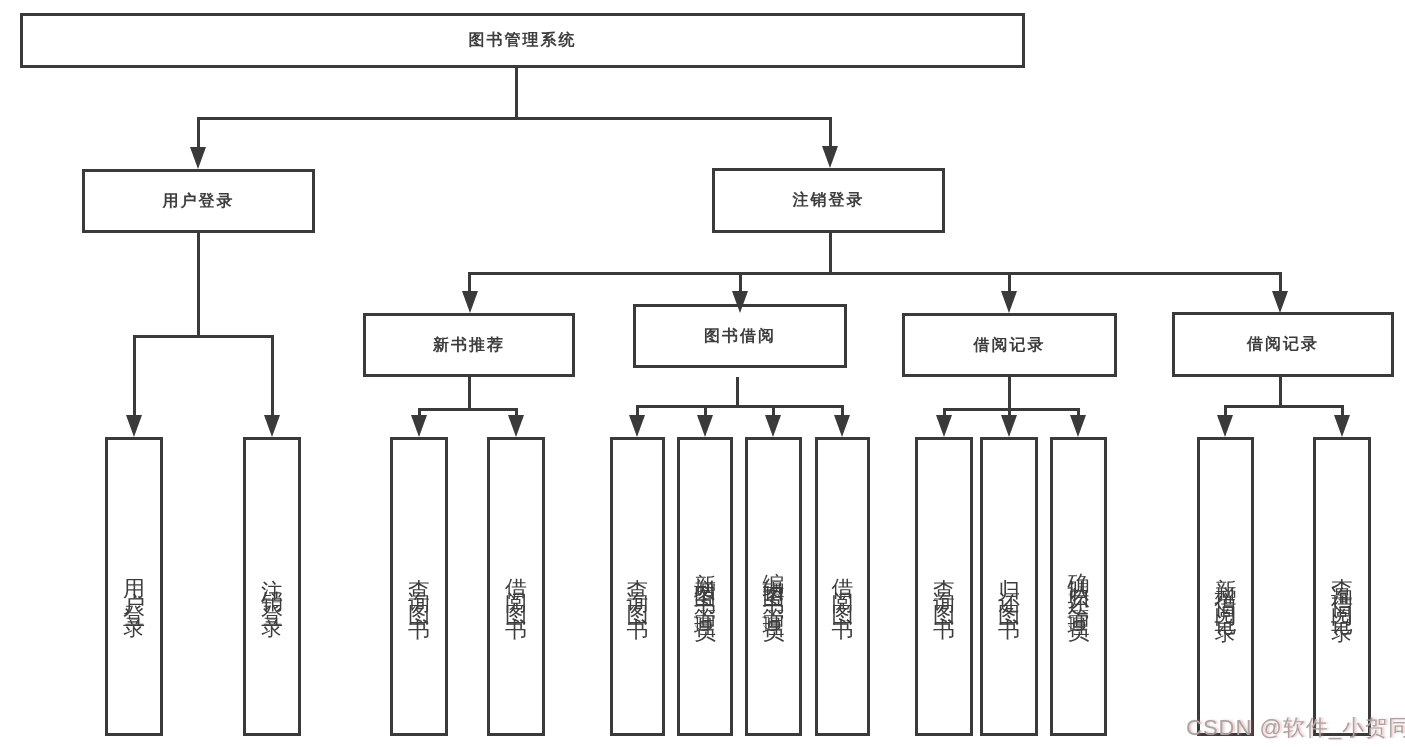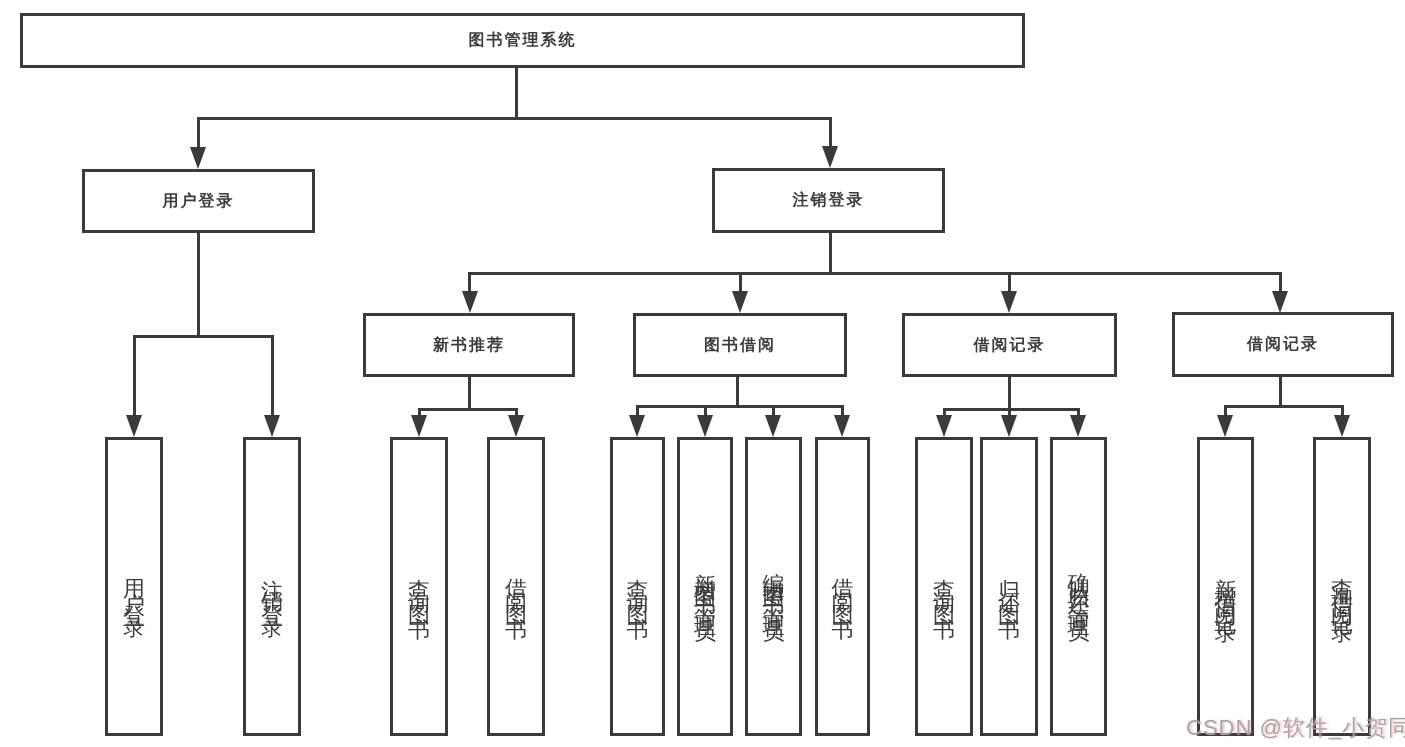--- a/index.html
+++ b/index.html
@@ -50,21 +50,21 @@
 <div class="canvas">
 
   <div class="node" style="left:20px;top:13px;width:1005px;height:55px;">图书管理系统</div>
 
   <div class="node" style="left:82px;top:169px;width:233px;height:64px;">用户登录</div>
 
   <div class="node" style="left:712px;top:168px;width:233px;height:65px;">注销登录</div>
 
   <div class="node" style="left:363px;top:313px;width:212px;height:64px;">新书推荐</div>
 
-  <div class="node" style="left:633px;top:313px;width:214px;height:64px;">图书借阅</div>
+  <div class="node" style="left:633px;top:304px;width:214px;height:64px;">图书借阅</div>
 
   <div class="node" style="left:902px;top:313px;width:215px;height:64px;">借阅记录</div>
 
   <div class="node" style="left:1172px;top:312px;width:222px;height:65px;">借阅记录</div>
 
   <div class="leaf" style="left:105px;width:58px;">
     <span>用户登录</span>
   </div>
   <div class="leaf" style="left:243px;width:58px;">
     <span>注销登录</span>

